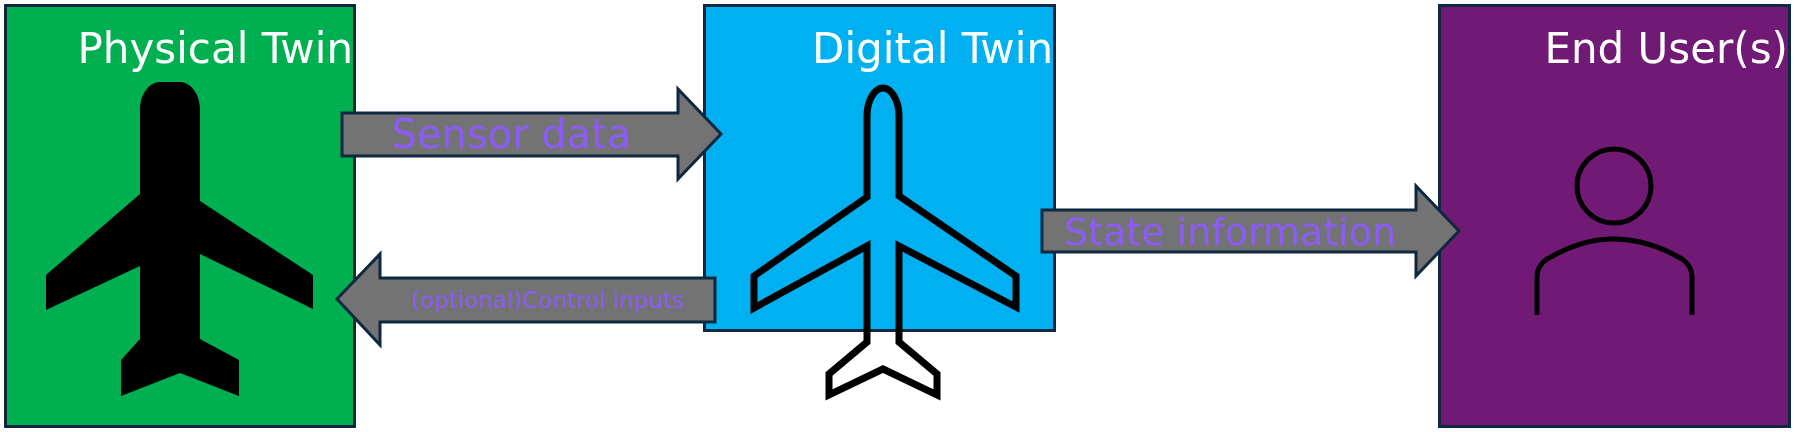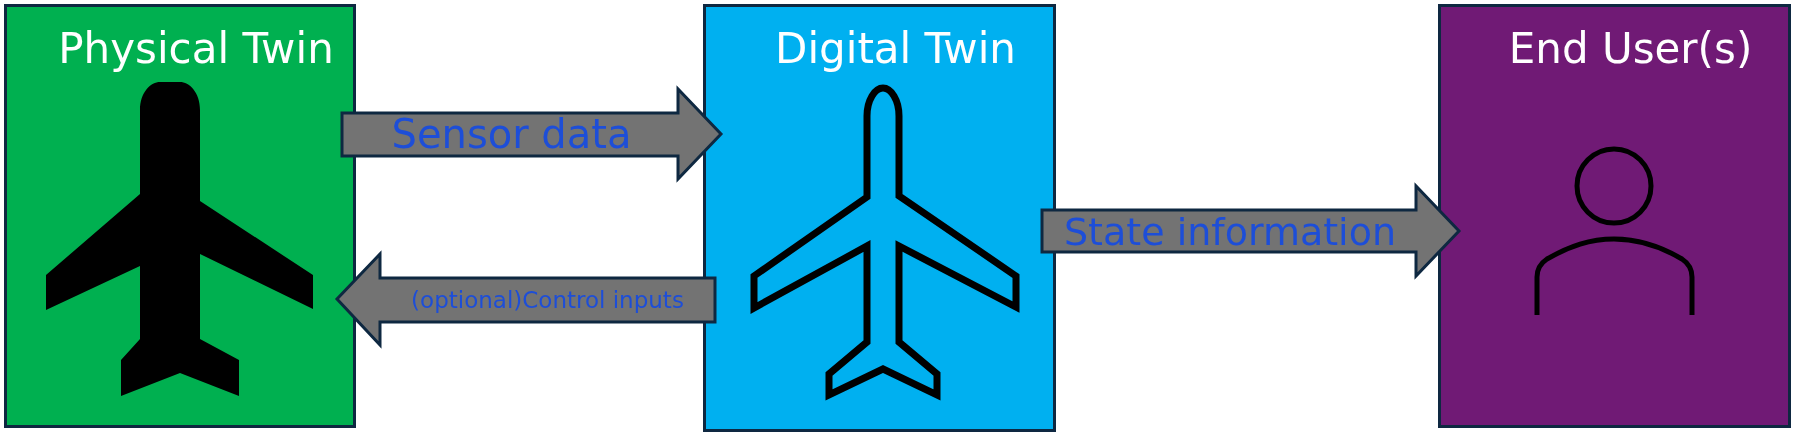--- a/index.html
+++ b/index.html
@@ -1,29 +1,29 @@
 <!DOCTYPE html>
 <html><head>
   <meta charset="utf-8">
   <style>
     html, body { margin: 0; padding: 0; background: #ffffff; }
     body { width: 1794px; height: 432px; position: relative; overflow: hidden; font-family: "DejaVu Sans", sans-serif; }
     .box { position: absolute; box-sizing: border-box; border: 3px solid #0e2841; }
-    .box-title { position: absolute; left: 0; right: 0; top: 16px; text-align: center; color: #ffffff; font-size: 42px; line-height: 52px; white-space: nowrap; padding-left: 32px; }
+    .box-title { position: absolute; left: 0; right: 0; top: 16px; text-align: right; color: #ffffff; font-size: 42px; line-height: 52px; white-space: nowrap; padding-left: 32px; }
     svg.overlay { position: absolute; left: 0; top: 0; }
-    .arrow-label { position: absolute; color: #1d4ed8; white-space: nowrap; text-align: center; }
+    .arrow-label { position: absolute; color: #8b5cf6; white-space: nowrap; text-align: center; }
   </style>
 </head>
 <body>
 
 <div class="box" style="left:4px; top:4px; width:352px; height:424px; background:#00b050;">
   <div class="box-title">Physical Twin</div>
 </div>
 
-<div class="box" style="left:703px; top:4px; width:353px; height:428px; background:#00b0f0;">
+<div class="box" style="left:703px; top:4px; width:353px; height:328px; background:#00b0f0;">
   <div class="box-title">Digital Twin</div>
 </div>
 
 <div class="box" style="left:1438px; top:4px; width:353px; height:424px; background:#701a75;">
   <div class="box-title">End User(s)</div>
 </div>
 
 <svg class="overlay" width="1794" height="432" viewBox="0 0 1794 432">
 
   <g>

